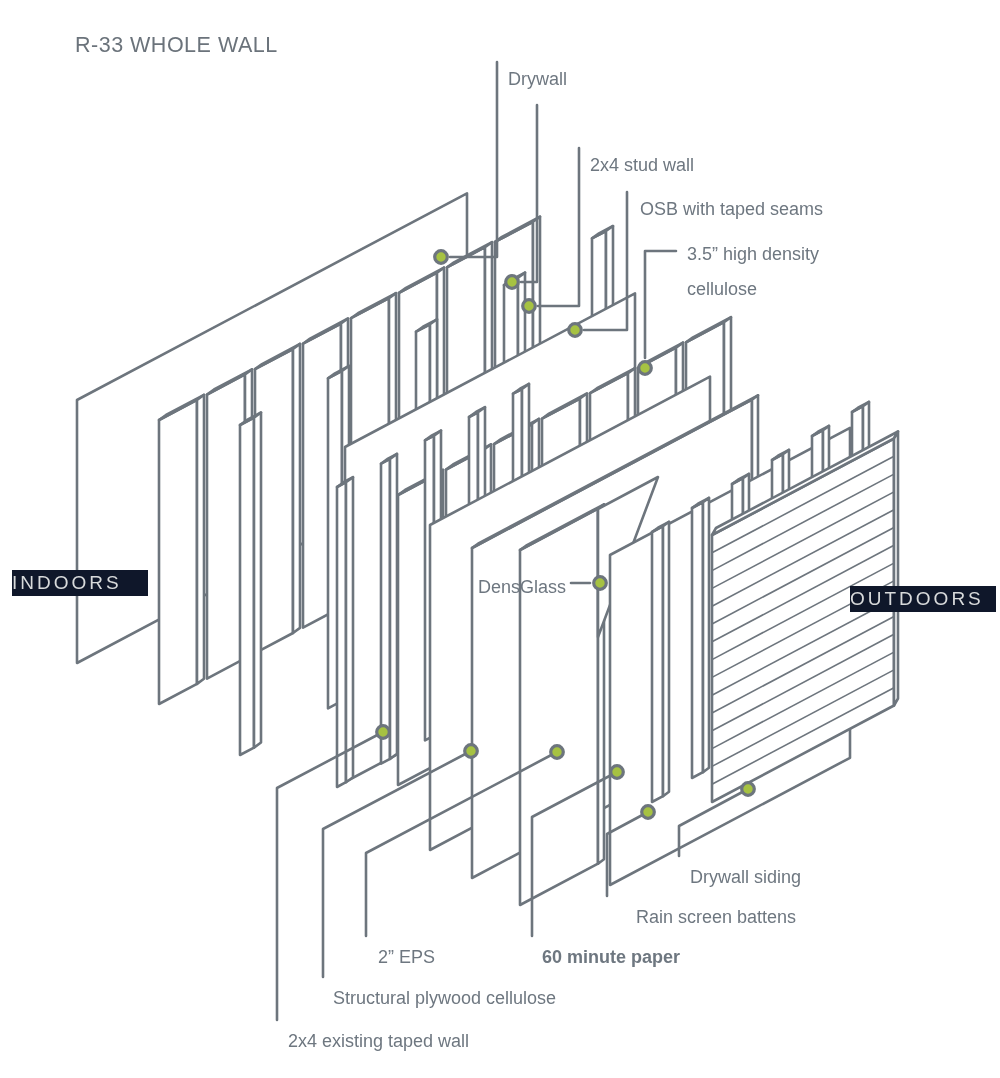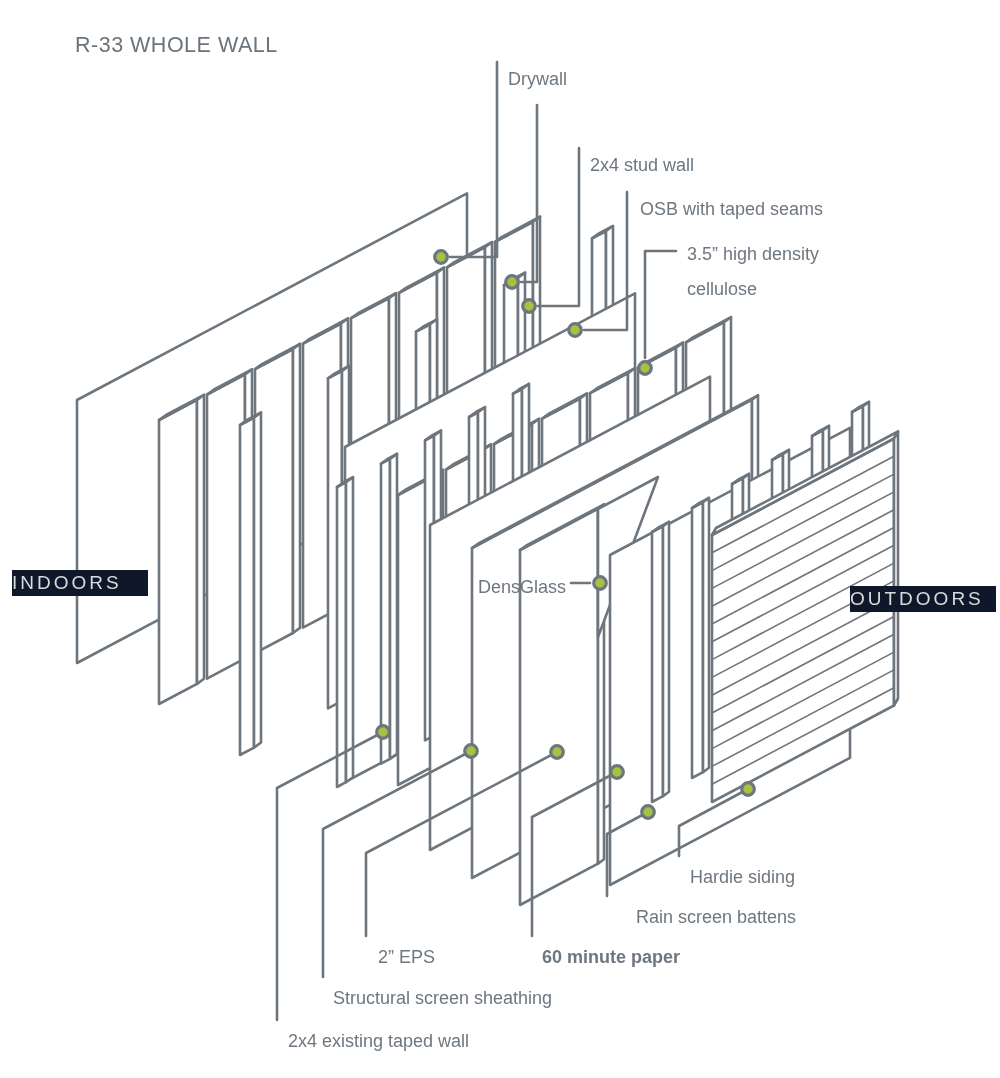--- a/index.html
+++ b/index.html
@@ -179,19 +179,19 @@
   <div class="side" style="left:850px;top:570px;width:146px;margin-top:16px;">OUTDOORS</div>
 
   <div class="lbl" style="left:508px;top:62px;">Drywall</div>
   <div class="lbl" style="left:590px;top:148px;">2x4 stud wall</div>
   <div class="lbl" style="left:640px;top:192px;">OSB with taped seams</div>
   <div class="lbl" style="left:687px;top:237px;">
       <div>3.5” high density</div>
       <div>cellulose</div>
   </div>
   <div class="lbl" style="left:420px;top:570px;width:146px;text-align:right;">DensGlass</div>
-  <div class="lbl" style="left:690px;top:860px;">Hardie siding</div>
+  <div class="lbl" style="left:690px;top:860px;">Drywall siding</div>
   <div class="lbl" style="left:636px;top:900px;">Rain screen battens</div>
   <div class="lbl" style="left:542px;top:940px;font-weight:bold;">60 minute paper</div>
   <div class="lbl" style="left:378px;top:940px;">2” EPS</div>
-  <div class="lbl" style="left:333px;top:981px;">Structural screen sheathing</div>
+  <div class="lbl" style="left:333px;top:981px;">Structural plywood cellulose</div>
   <div class="lbl" style="left:288px;top:1024px;">2x4 existing taped wall</div>
 </div>
 
 </body></html>

